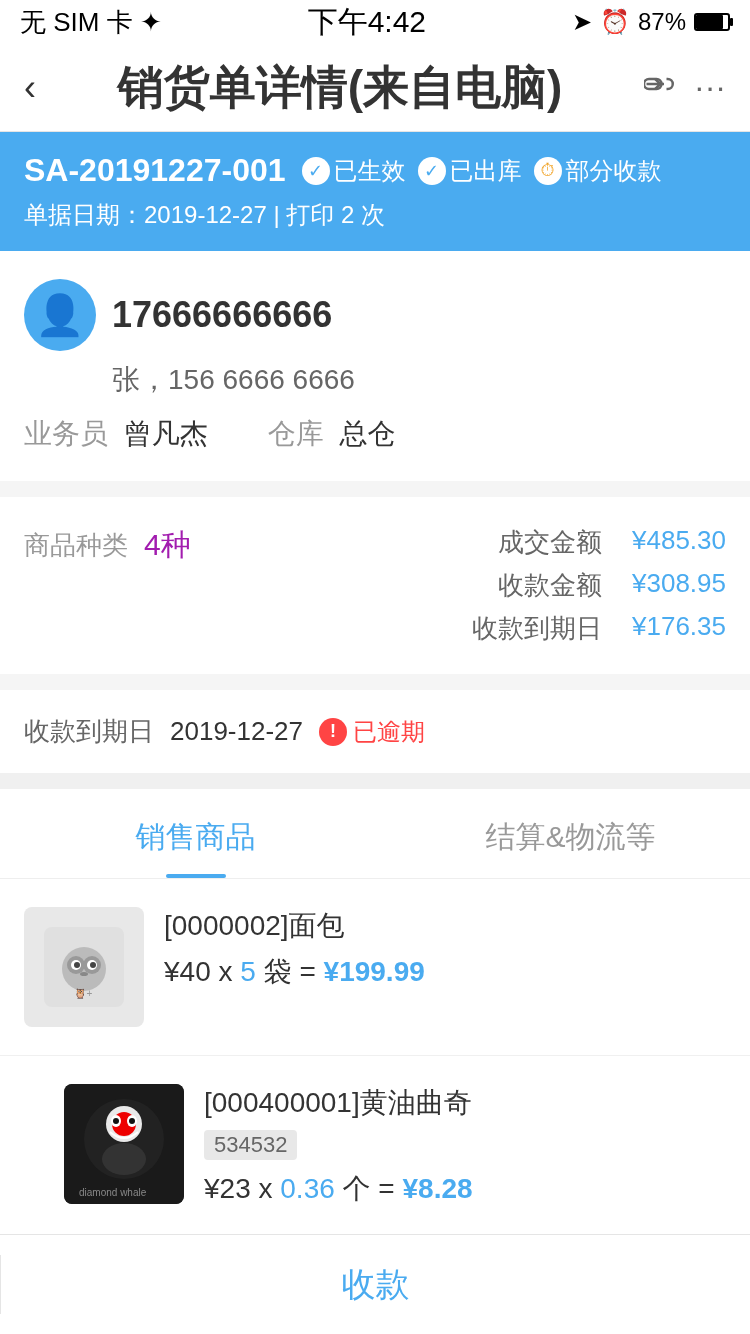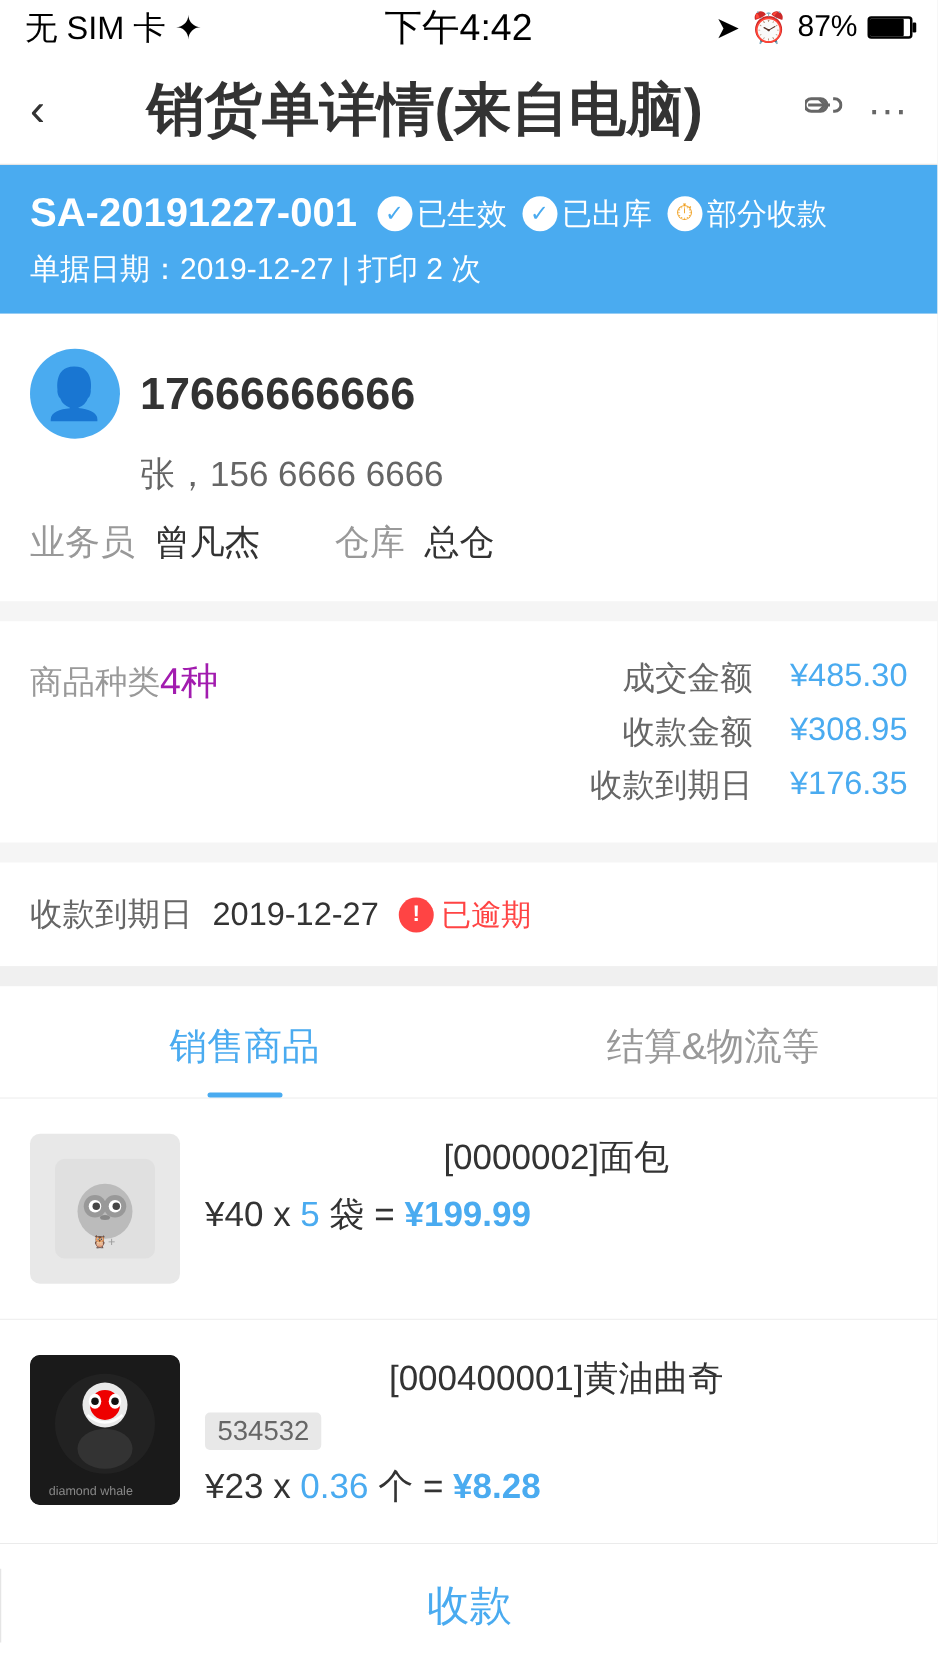--- a/index.html
+++ b/index.html
@@ -153,21 +153,21 @@
       background: #fff;
       padding: 28px 24px;
       margin-bottom: 16px;
       display: flex;
       justify-content: space-between;
       align-items: flex-start;
     }
     .stats-left {
       display: flex;
       align-items: center;
-      gap: 0;
+      gap: 16px;
     }
     .stats-label { font-size: 26px; color: #999; }
     .stats-value { font-size: 30px; color: #a21caf; font-weight: 500; }
     .stats-right {
       display: flex;
       flex-direction: column;
       align-items: flex-end;
       gap: 8px;
     }
     .stat-row {
@@ -269,21 +269,20 @@
       flex-shrink: 0;
       overflow: hidden;
     }
     .product-info {
       flex: 1;
     }
     .product-name {
       font-size: 28px;
       color: #333;
       margin-bottom: 8px;
-      text-align: center;
     }
     .product-tag {
       display: inline-block;
       background: #e8e8e8;
       color: #666;
       font-size: 22px;
       padding: 2px 10px;
       border-radius: 4px;
       margin-bottom: 10px;
     }
@@ -323,20 +322,21 @@
     
     .product-thumb-img {
       width: 120px;
       height: 120px;
       border-radius: 8px;
       background: #1a1a1a;
       display: flex;
       align-items: center;
       justify-content: center;
       flex-direction: column;
+      margin-left: 40px;
     }
   </style>
 </head>
 <body>
 
 <div class="status-bar">
   <span class="status-left">无 SIM 卡 ✦</span>
   <span class="status-center">下午4:42</span>
   <span class="status-right">
     <span>➤</span>

